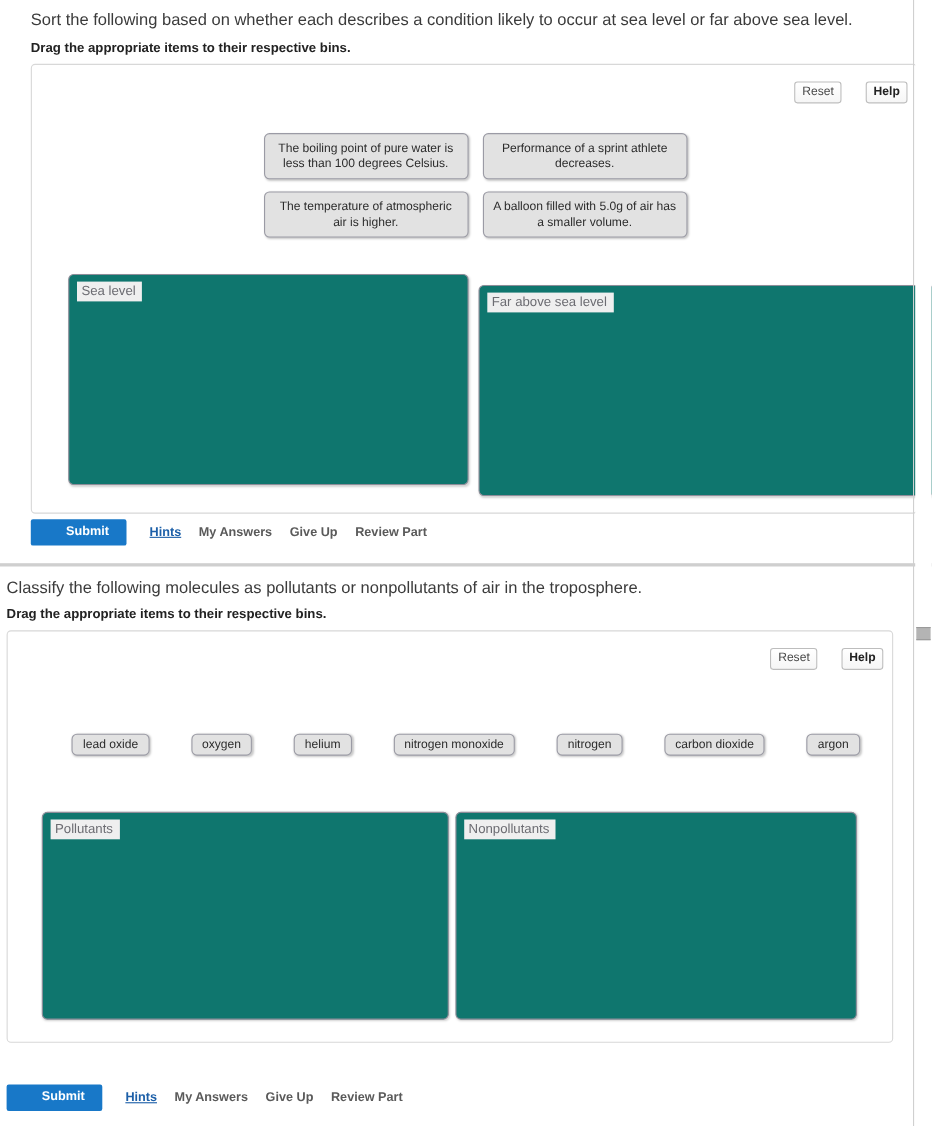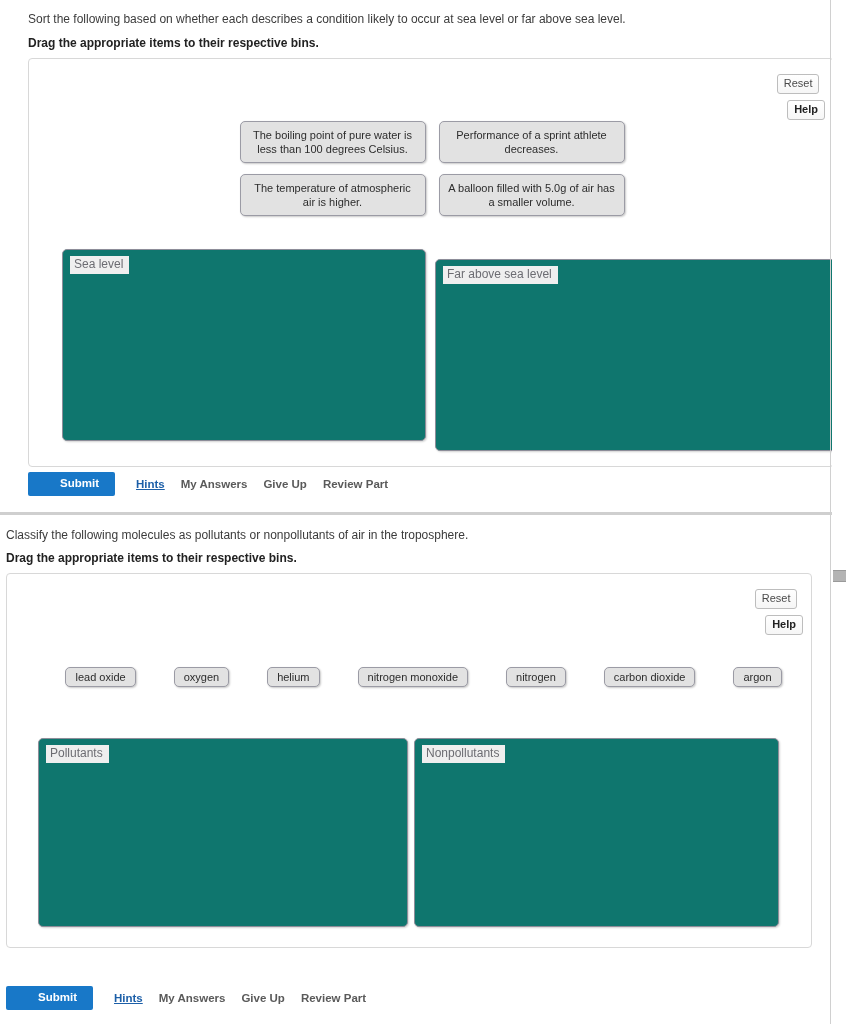--- a/index.html
+++ b/index.html
@@ -12,21 +12,21 @@
     height: 1024px;
     position: relative;
     overflow: hidden;
     font-family: "Liberation Sans", sans-serif;
     color: #333333;
     -webkit-font-smoothing: antialiased;
   }
 
   
   .prompt {
-    font-size: 12px;
+    font-size: 15px;
     color: #3b3b3b;
     line-height: 14px;
   }
   .instruction {
     font-size: 12px;
     font-weight: bold;
     color: #222222;
     line-height: 14px;
   }
 
@@ -38,21 +38,20 @@
     border-radius: 4px;
     box-sizing: border-box;
   }
 
   
   .tool-row {
     position: absolute;
     display: flex;
     gap: 6px;
     align-items: center;
-    flex-direction: column;
   }
   .tool-btn {
     font-size: 11px;
     line-height: 11px;
     padding: 3px 6px 4px 6px;
     border: 1px solid #bdbdbd;
     border-radius: 3px;
     background: linear-gradient(#ffffff, #f6f6f6);
     color: #4a4a4a;
     box-sizing: border-box;

